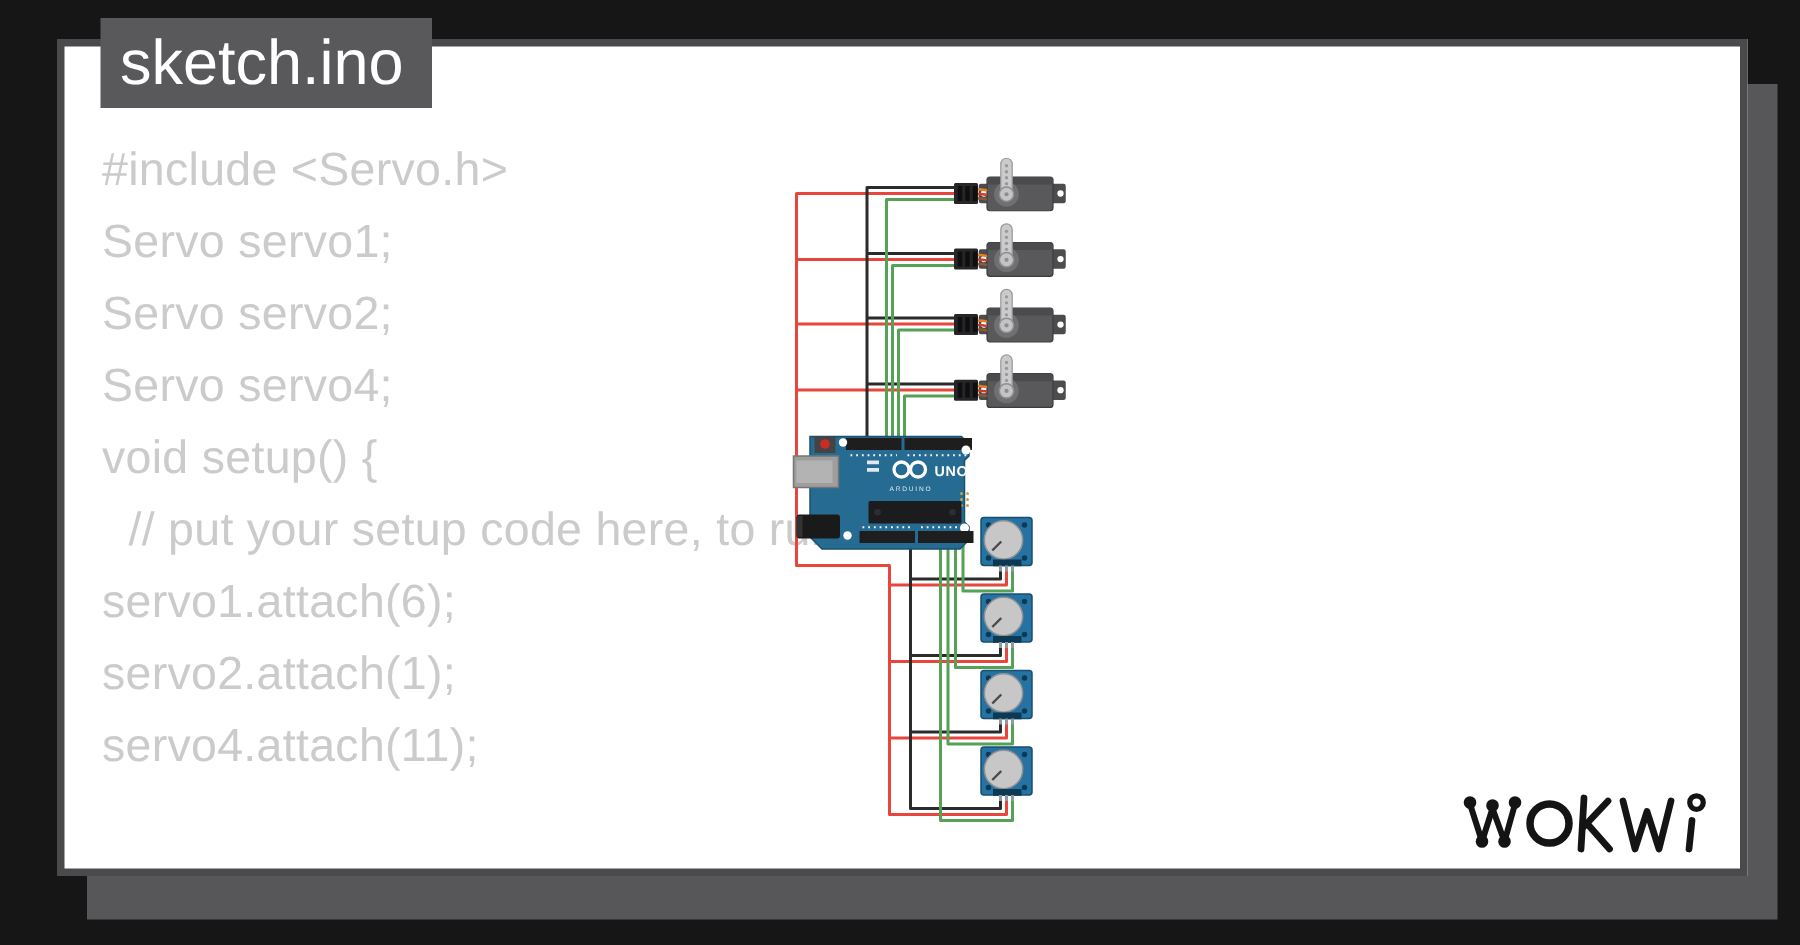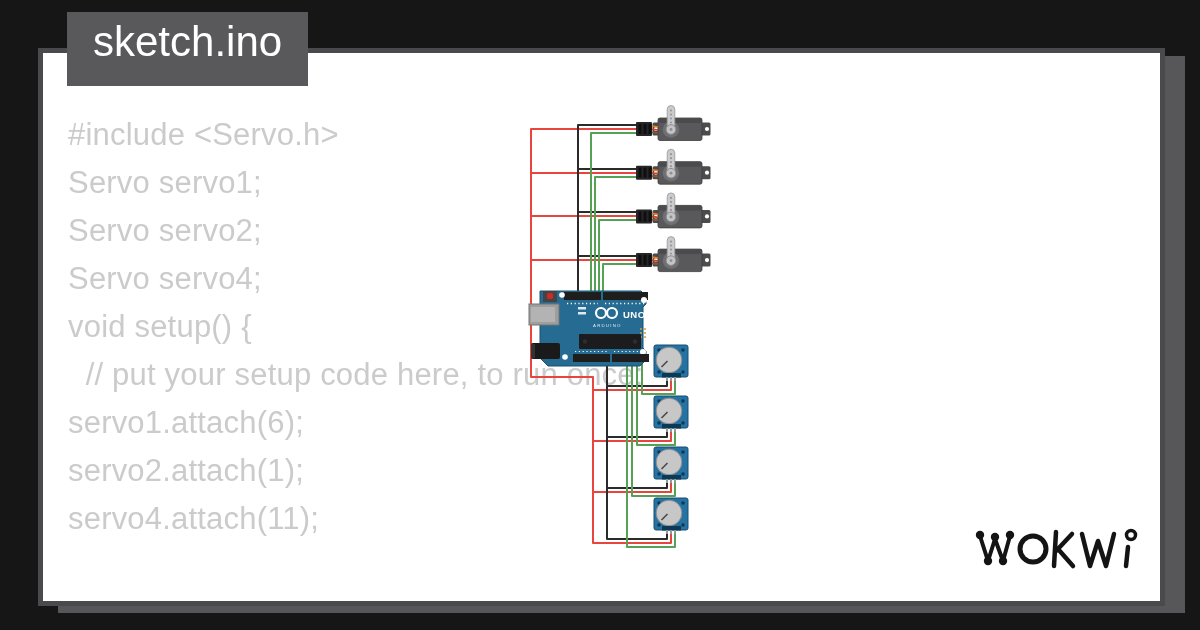--- a/index.html
+++ b/index.html
@@ -1,28 +1,28 @@
 <!DOCTYPE html>
 <html><head>
 <meta charset="utf-8">
 <style>
   html,body{margin:0;padding:0;width:1200px;height:630px;overflow:hidden;
     background:#161616;font-family:"Liberation Sans",sans-serif;}
   .stage{position:relative;width:1200px;height:630px;}
   .card-shadow{position:absolute;left:58px;top:56px;width:1127px;height:557px;
     background:#57575a;z-index:1;}
-  .card{position:absolute;left:38px;top:48px;width:1127px;height:558px;
+  .card{position:absolute;left:38px;top:26px;width:1127px;height:558px;
     background:#ffffff;border:5px solid #4a4a4c;box-sizing:border-box;
     overflow:hidden;z-index:2;}
   .code{position:absolute;left:25px;top:58px;color:#cbcbcb;
     font-size:31px;line-height:48px;letter-spacing:.2px;}
   .code-line{white-space:pre;height:48px;}
-  .title-tab{position:absolute;left:67px;top:12px;min-width:221px;height:74px;
+  .title-tab{position:absolute;left:67px;top:12px;min-width:221px;height:60px;
     background:#59595b;color:#ffffff;font-size:42px;line-height:60px;
-    padding:0 26px;z-index:4;box-sizing:border-box;}
+    padding:0 13px;z-index:4;box-sizing:border-box;}
   .circuit{position:absolute;left:0;top:0;width:1200px;height:630px;z-index:3;
     pointer-events:none;}
   .logo-wrap{position:absolute;left:972px;top:520px;width:180px;height:54px;z-index:3;}
   .sr-only{position:absolute;width:1px;height:1px;overflow:hidden;clip:rect(0 0 0 0);}
 </style>
 </head>
 <body>
 
 <div class="stage">
 

